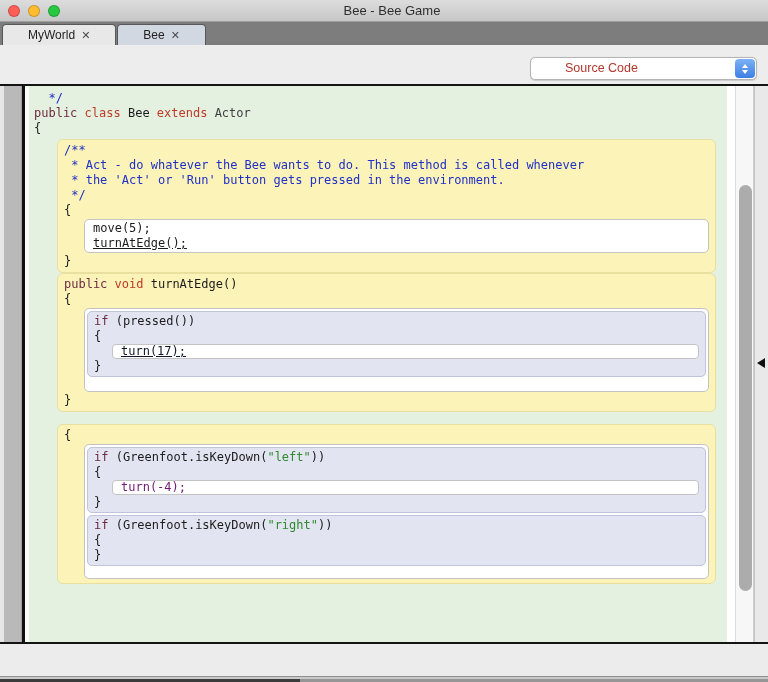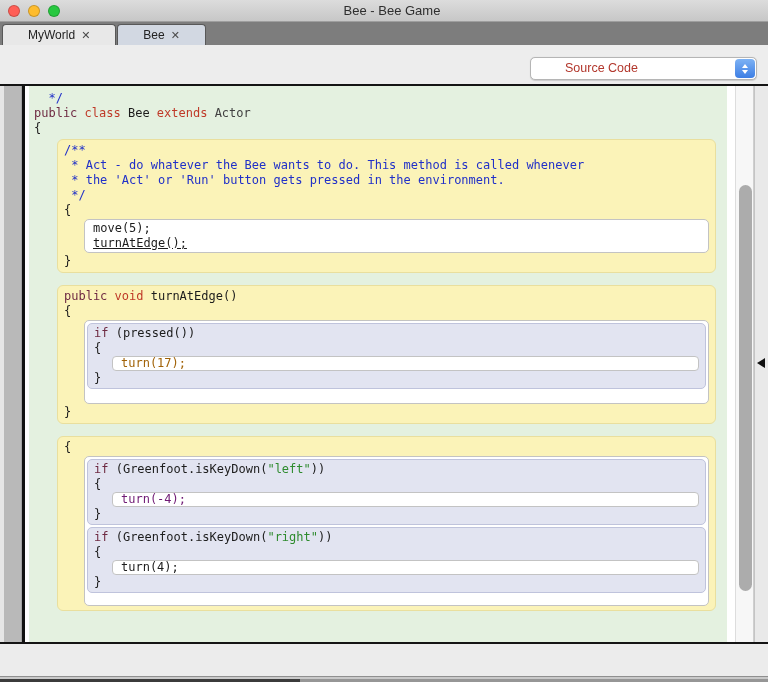--- a/index.html
+++ b/index.html
@@ -82,21 +82,21 @@
     font-family:"DejaVu Sans Mono", monospace;
   }
   .code-line { height:15px; line-height:15px; white-space:pre; font-size:12px; }
 
   .method-frame {
     width:659px; margin-left:23px; border-radius:6px;
     background:#fbf3b8; border:1px solid #e9df9e;
     padding:3px 4px 3px 6px;
   }
   .mf1 { margin-top:3px; }
-  .mf2 { margin-top:12px; }
+  .mf2 { }
   .mf3 { margin-top:12px; }
 
   .body-box {
     background:#fff; border:1px solid #c3c3c3; border-radius:5px;
     margin:1px 2px 1px 20px; padding:1px 4px 1px 8px;
   }
   .if-frame {
     background:#e2e4f1; border:1px solid #bfc3dc; border-radius:5px;
     padding:2px 4px 2px 6px; margin-bottom:2px;
   }
@@ -216,21 +216,21 @@
           <div class="code-line"><span style="color: rgb(28, 28, 28);">{</span></div>
         </div>
       <div class="body-box wrap-pad">
         <div class="if-frame">
           <div>
               <div class="code-line"><span style="color: rgb(110, 42, 66);">if</span><span style="color: rgb(28, 28, 28);"> (pressed())</span></div>
               <div class="code-line"><span style="color: rgb(28, 28, 28);">{</span></div>
             </div>
           <div class="stmt-box">
             <div>
-                <div class="code-line"><span style="color: #a16207;">turn(17);</span></div>
+                <div class="code-line"><span style="color: #0f172a; text-decoration: underline;">turn(17);</span></div>
               </div>
           </div>
           <div>
               <div class="code-line"><span style="color: rgb(28, 28, 28);">}</span></div>
             </div>
         </div>
         <div class="spacer-md"></div>
       </div>
       <div>
           <div class="code-line"><span style="color: rgb(28, 28, 28);">}</span></div>
@@ -254,25 +254,20 @@
           </div>
           <div>
               <div class="code-line"><span style="color: rgb(28, 28, 28);">}</span></div>
             </div>
         </div>
         <div class="if-frame">
           <div>
               <div class="code-line"><span style="color: rgb(110, 42, 66);">if</span><span style="color: rgb(28, 28, 28);"> (Greenfoot.isKeyDown(</span><span style="color: rgb(46, 139, 46);">"right"</span><span style="color: rgb(28, 28, 28);">))</span></div>
               <div class="code-line"><span style="color: rgb(28, 28, 28);">{</span></div>
             </div>
-          <div class="stmt-box">
-            <div>
-                <div class="code-line"><span style="color: rgb(28, 28, 28);">turn(4);</span></div>
-              </div>
-          </div>
           <div>
               <div class="code-line"><span style="color: rgb(28, 28, 28);">}</span></div>
             </div>
         </div>
         <div class="spacer-sm"></div>
       </div>
 
     </div>
 
   </div>

